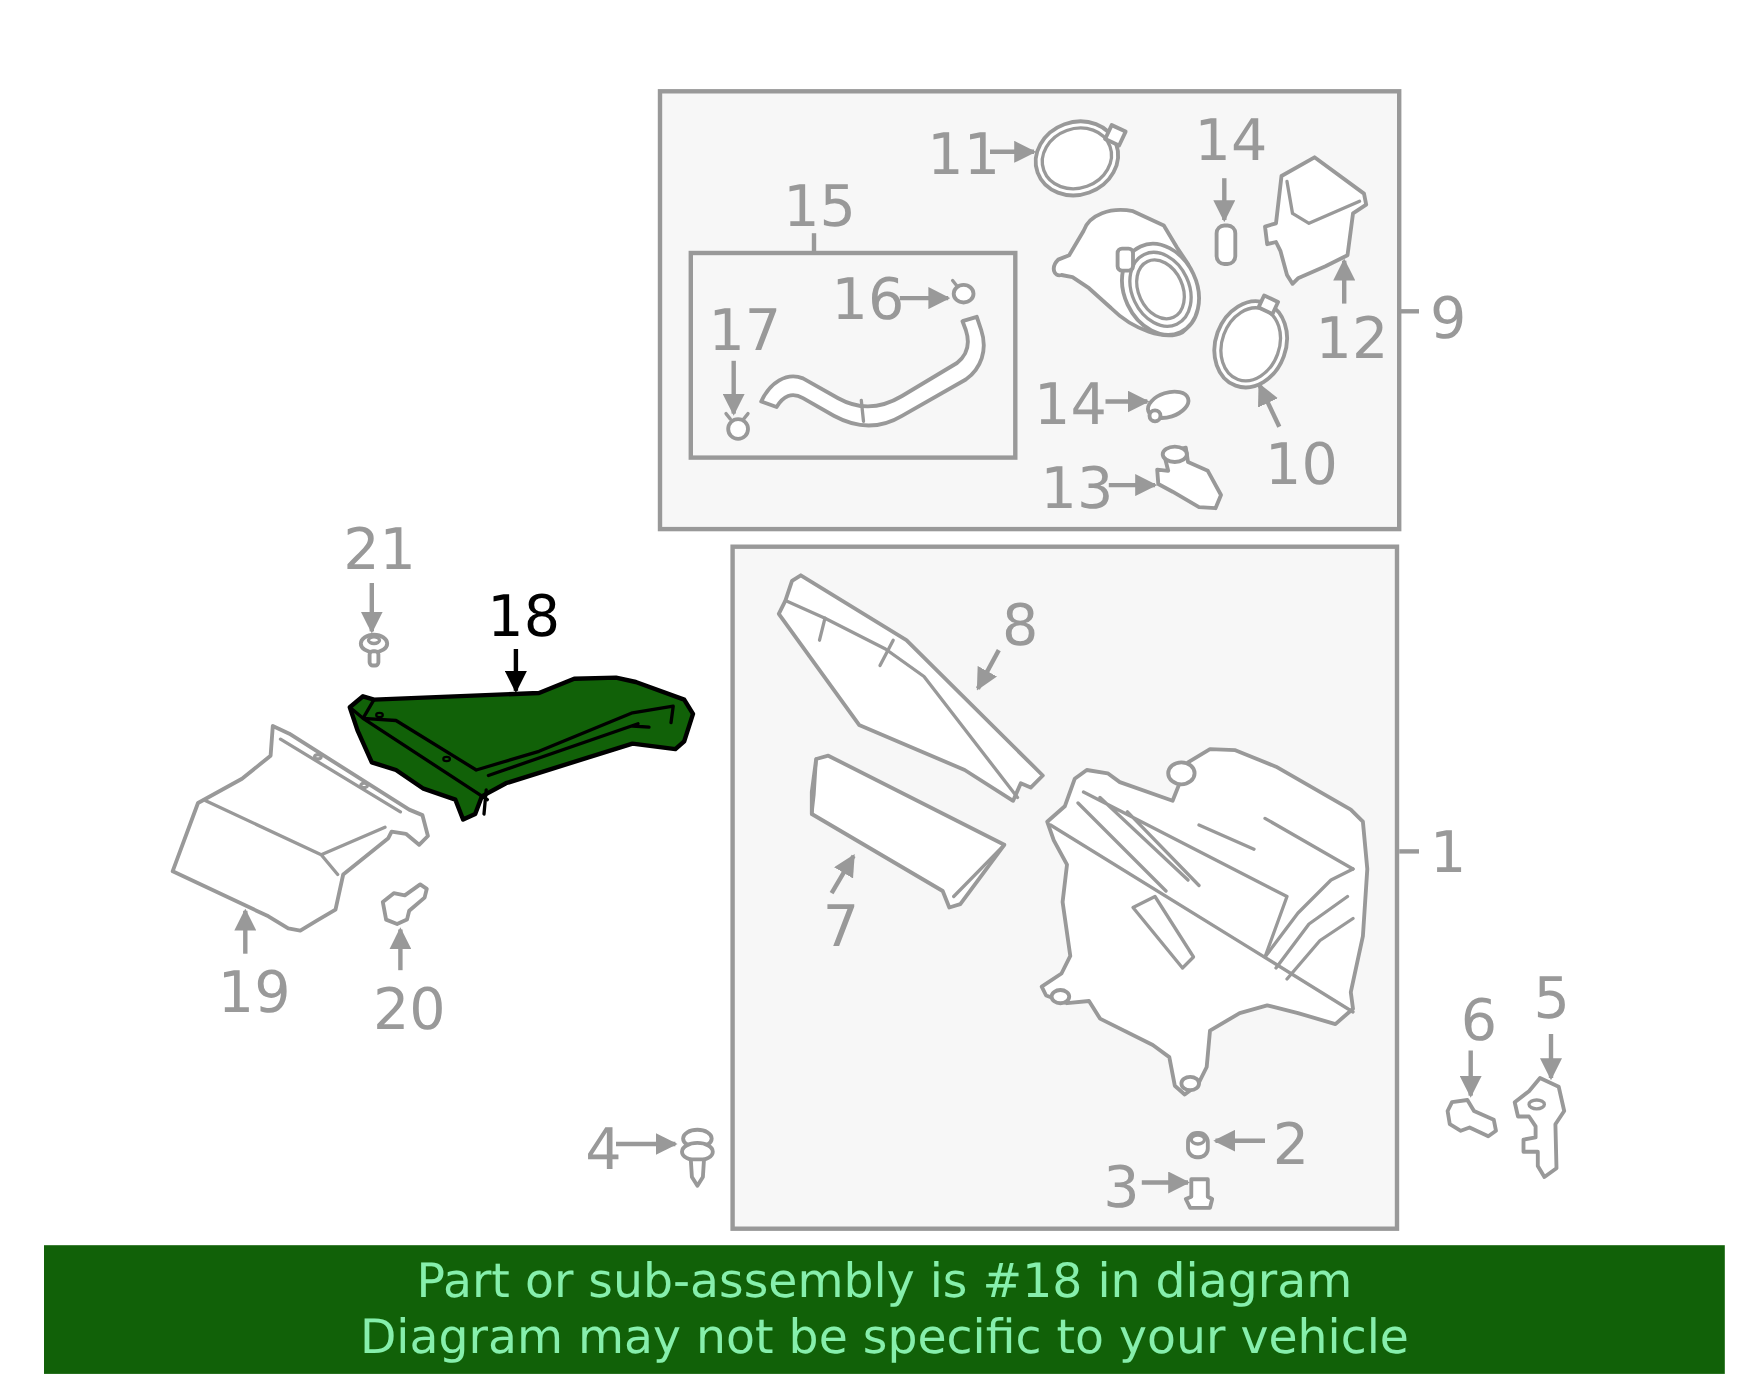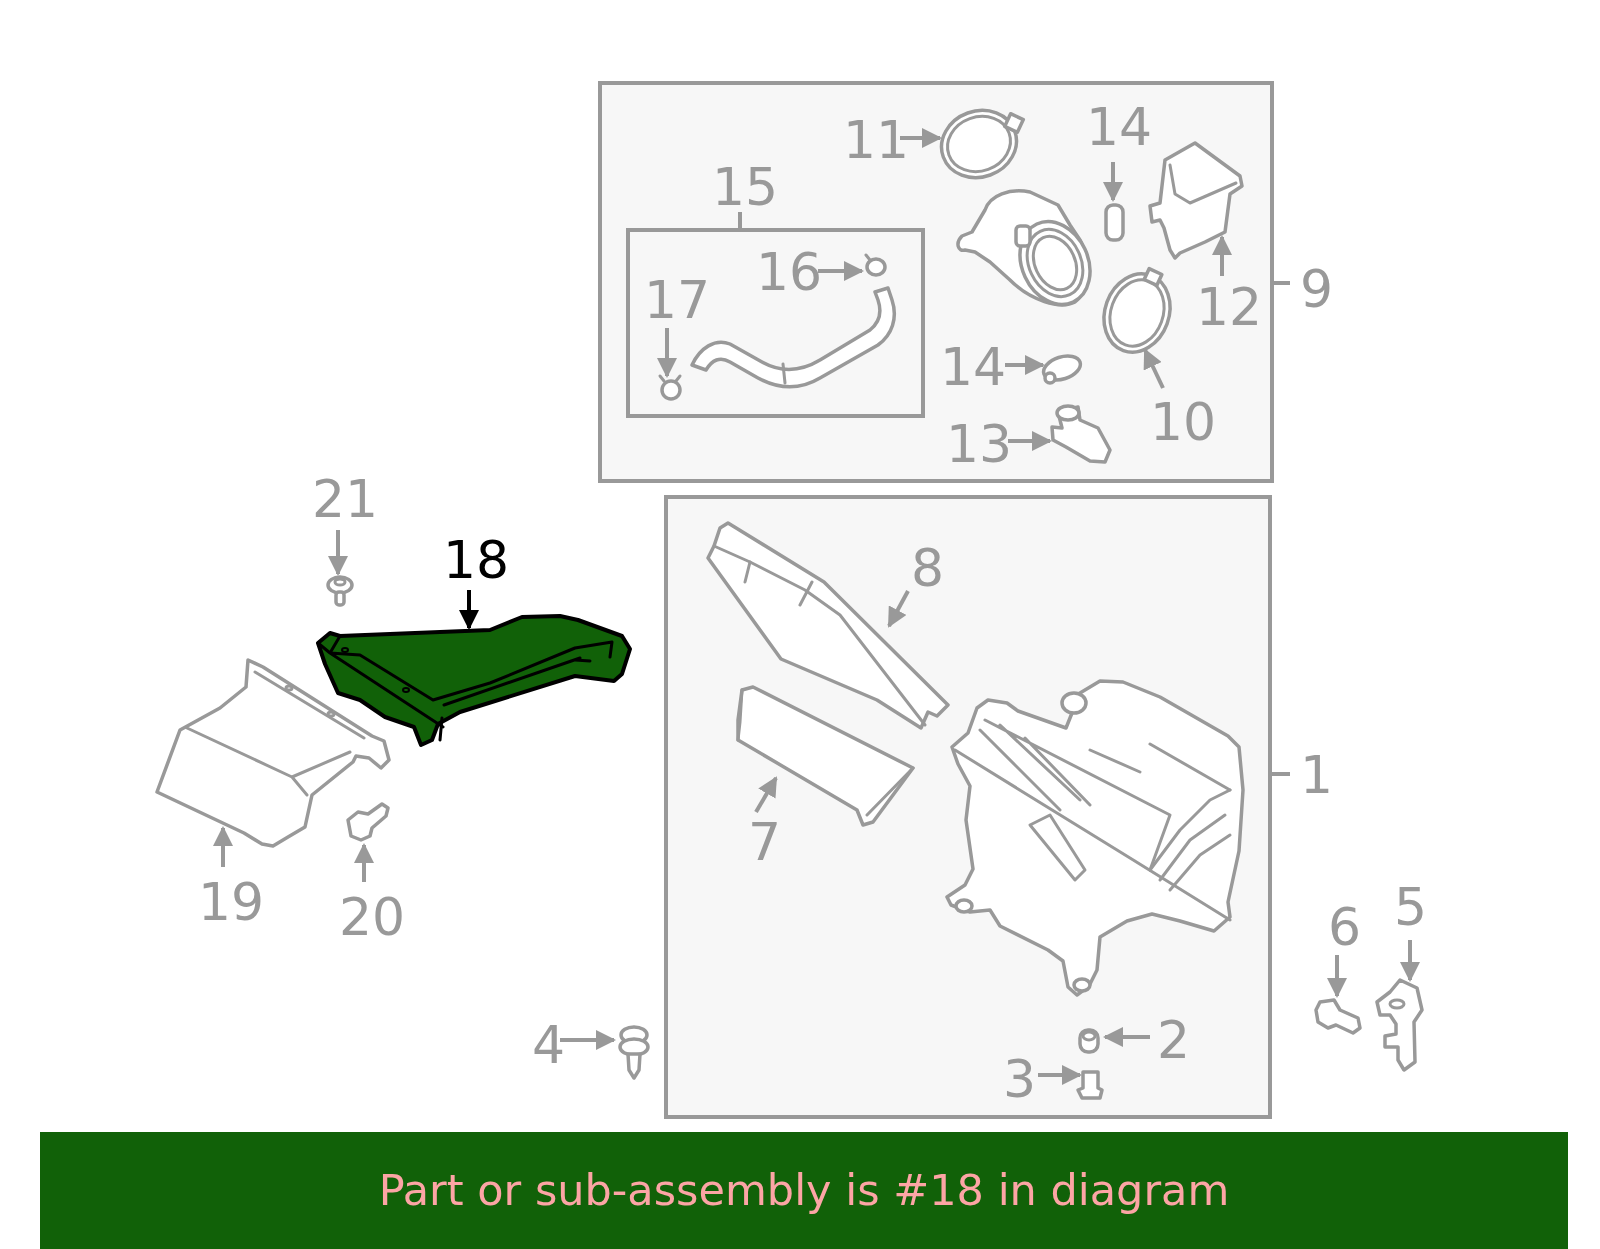--- a/index.html
+++ b/index.html
@@ -10,21 +10,21 @@
   .part { fill: #ffffff; stroke: #999999; stroke-width: 3.5; stroke-linejoin: round; stroke-linecap: round; }
   .pline { fill: none; stroke: #999999; stroke-width: 3; stroke-linecap: round; stroke-linejoin: round; }
   .arrow { stroke: #999999; stroke-width: 4; fill: none; }
   .arrowhead { fill: #999999; }
   .box { fill: #f7f7f7; stroke: #999999; stroke-width: 4; }
   .subbox { fill: none; stroke: #999999; stroke-width: 4; }
   .hl-part { fill: #116108; stroke: #000000; stroke-width: 4; stroke-linejoin: round; }
   .hl-line { fill: none; stroke: #000000; stroke-width: 3; stroke-linecap: round; stroke-linejoin: round; }
   #banner { position: absolute; left: 40px; top: 1132px; width: 1528px; height: 117px; background: #116108;
             display: flex; flex-direction: column; align-items: center; justify-content: center; }
-  #banner .line { font-family: "DejaVu Sans", sans-serif; font-size: 43px; color: #fca5a5; line-height: 51px; white-space: nowrap; }
+  #banner .line { font-family: "DejaVu Sans", sans-serif; font-size: 43px; color: #86efac; line-height: 51px; white-space: nowrap; }
 </style>
 </head>
 <body>
 
 <svg id="diagram" viewBox="0 0 1600 1249" xmlns="http://www.w3.org/2000/svg">
   <defs>
     <marker id="ah" viewBox="0 0 10 10" refX="9" refY="5" markerWidth="5" markerHeight="5" orient="auto">
       <path d="M0,0 L10,5 L0,10 z" class="arrowhead"></path>
     </marker>
     <marker id="ahk" viewBox="0 0 10 10" refX="9" refY="5" markerWidth="5" markerHeight="5" orient="auto">
@@ -210,13 +210,14 @@
 
   <g>
     <path class="part" d="M348,820 L358,812 L368,814 L382,804 L388,808 L386,816 L372,828 L370,836 L361,840 L351,836 Z"></path>
   </g>
   <line class="arrow" x1="364" y1="882" x2="364" y2="845" marker-end="url(#ah)"></line>
   <text class="lbl" x="339" y="935">20</text>
 </svg>
 
 <div id="banner">
   <div class="line">Part or sub-assembly is #18 in diagram</div>
+  <div class="line">Diagram may not be specific to your vehicle</div>
 </div>
 
 </body></html>

